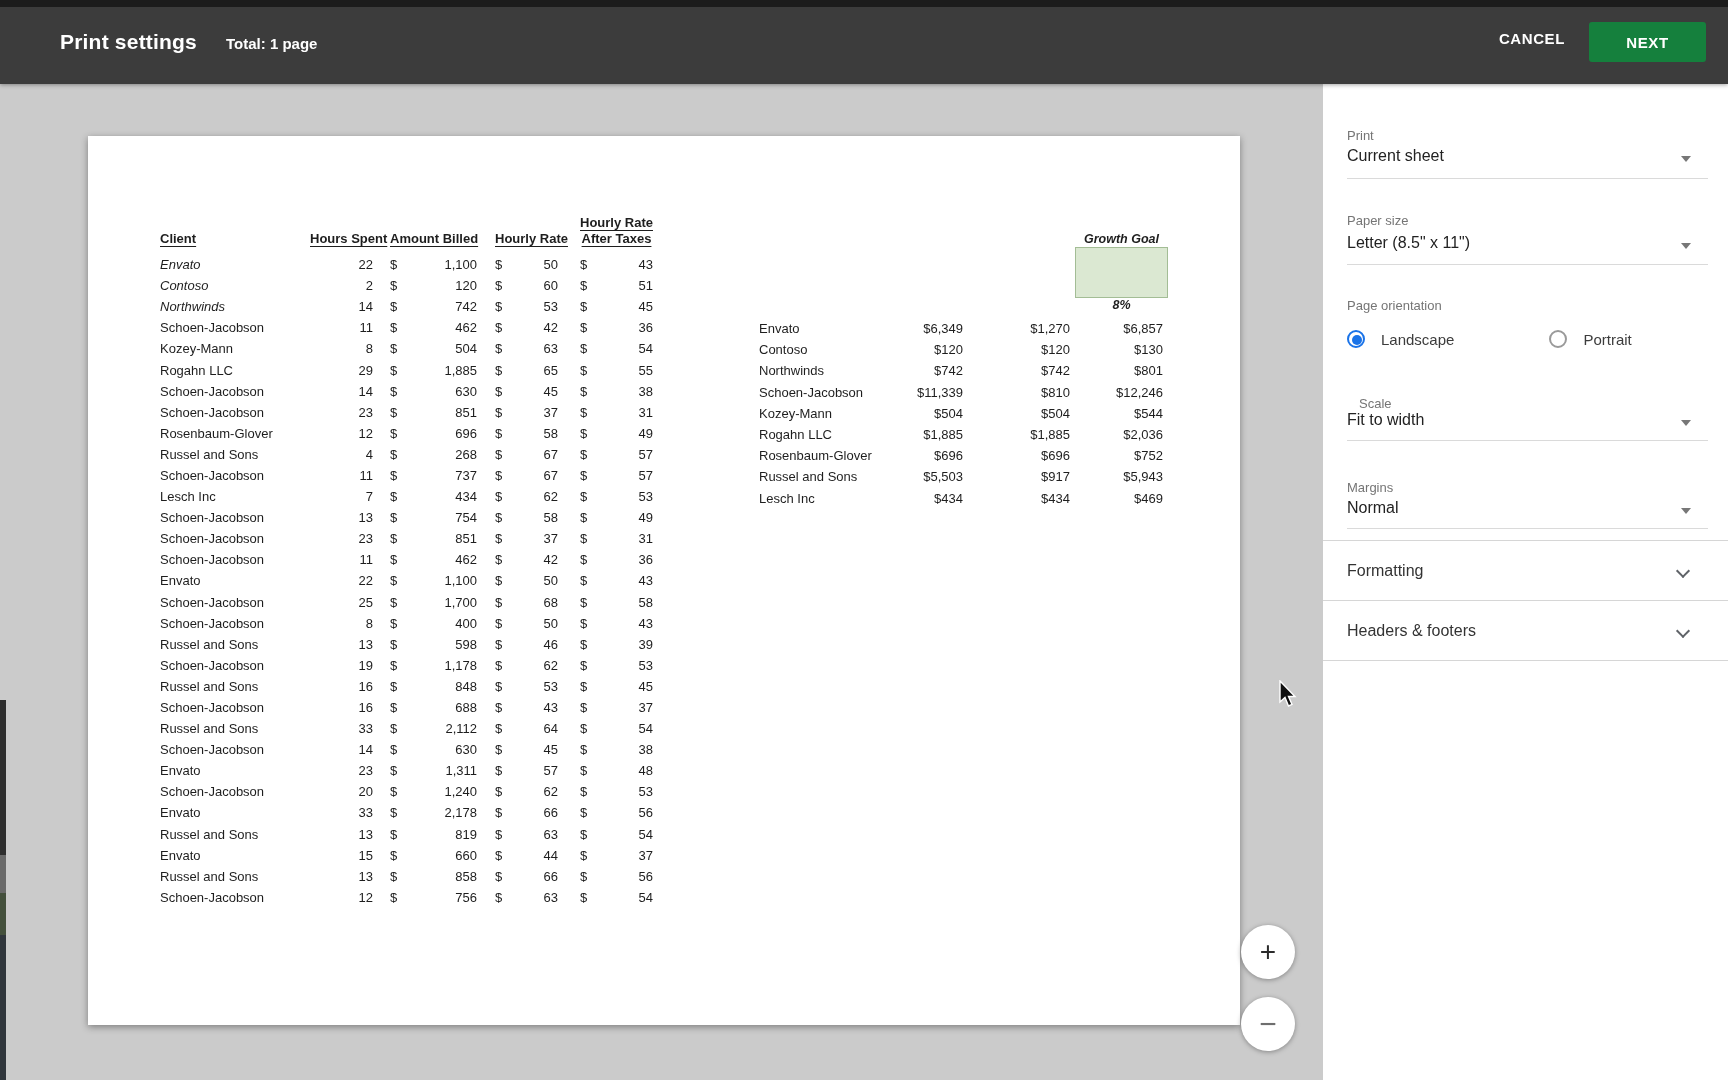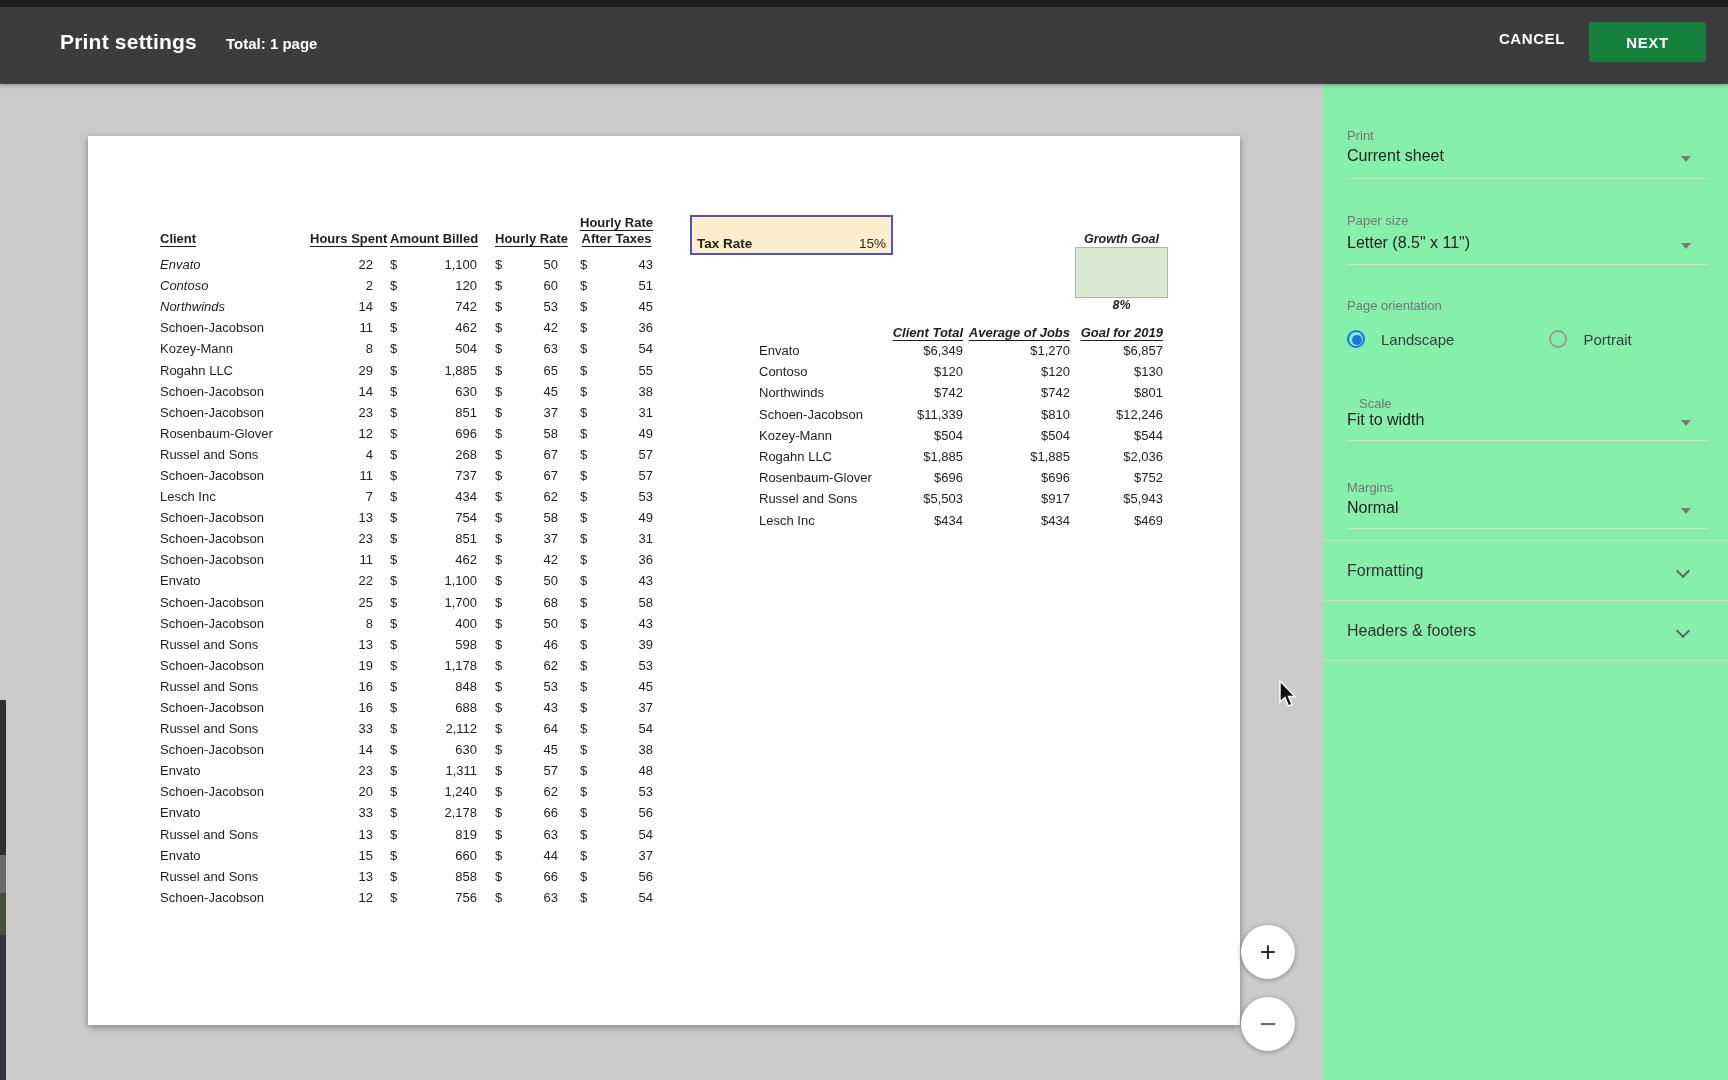--- a/index.html
+++ b/index.html
@@ -54,21 +54,21 @@
   .st { position:absolute; left:671px; top:182px; font-size:13px; }
   .st-grid { display:grid; grid-template-columns:120px 84px 107px 93px; }
   .st-head { height:22px; align-items:end; }
   .st-head .h { font-weight:bold; font-style:italic; text-decoration:underline;
     text-underline-offset:3px; text-align:right; white-space:nowrap; }
   .st-row { height:21.2px; align-items:center; }
   .st-row .num { text-align:right; }
 
   
   .sidebar { position:absolute; left:1323px; top:84px; width:405px; height:996px;
-    background:#86efac; z-index:20; }
+    background:#ffffff; z-index:20; }
   .sb-label { position:absolute; left:24px; font-size:13px; color:#757575; }
   .sb-value { position:absolute; left:24px; font-size:16px; color:#222; }
   .sb-div { position:absolute; left:24px; width:361px; height:1px; background:#dadada; }
   .sb-div-full { position:absolute; left:0; width:405px; height:1px; background:#d6d6d6; }
   .dd-arrow { position:absolute; left:358px; width:0; height:0;
     border-left:5px solid transparent; border-right:5px solid transparent;
     border-top:6px solid #777; }
   .sb-field { cursor:pointer; }
   .radio-row { position:absolute; left:24px; top:246px; display:flex; align-items:center; }
   .radio { width:18px; height:18px; border-radius:50%; border:2px solid #9a9a9a;
@@ -744,37 +744,27 @@
             </span>
             <span></span>
             <span class="cur">
               <span>$</span>
               <span class="num">54</span>
             </span>
           </div>
         </div>
     </div>
 
-    <div class="taxbox">
-      <span class="lbl">Tax Rate</span>
-      <span>15%</span>
-    </div>
 
     <div class="goalbox">
       <span>Growth Goal</span>
       <span>8%</span>
     </div>
 
     <div class="st">
-      <div class="st-grid st-head">
-        <span></span>
-        <span class="h">Client Total</span>
-        <span class="h">Average of Jobs</span>
-        <span class="h">Goal for 2019</span>
-      </div>
       <div>
 
           <div class="st-grid st-row">
             <span>Envato</span>
             <span class="num">$6,349</span>
             <span class="num">$1,270</span>
             <span class="num">$6,857</span>
           </div>
 
           <div class="st-grid st-row">

